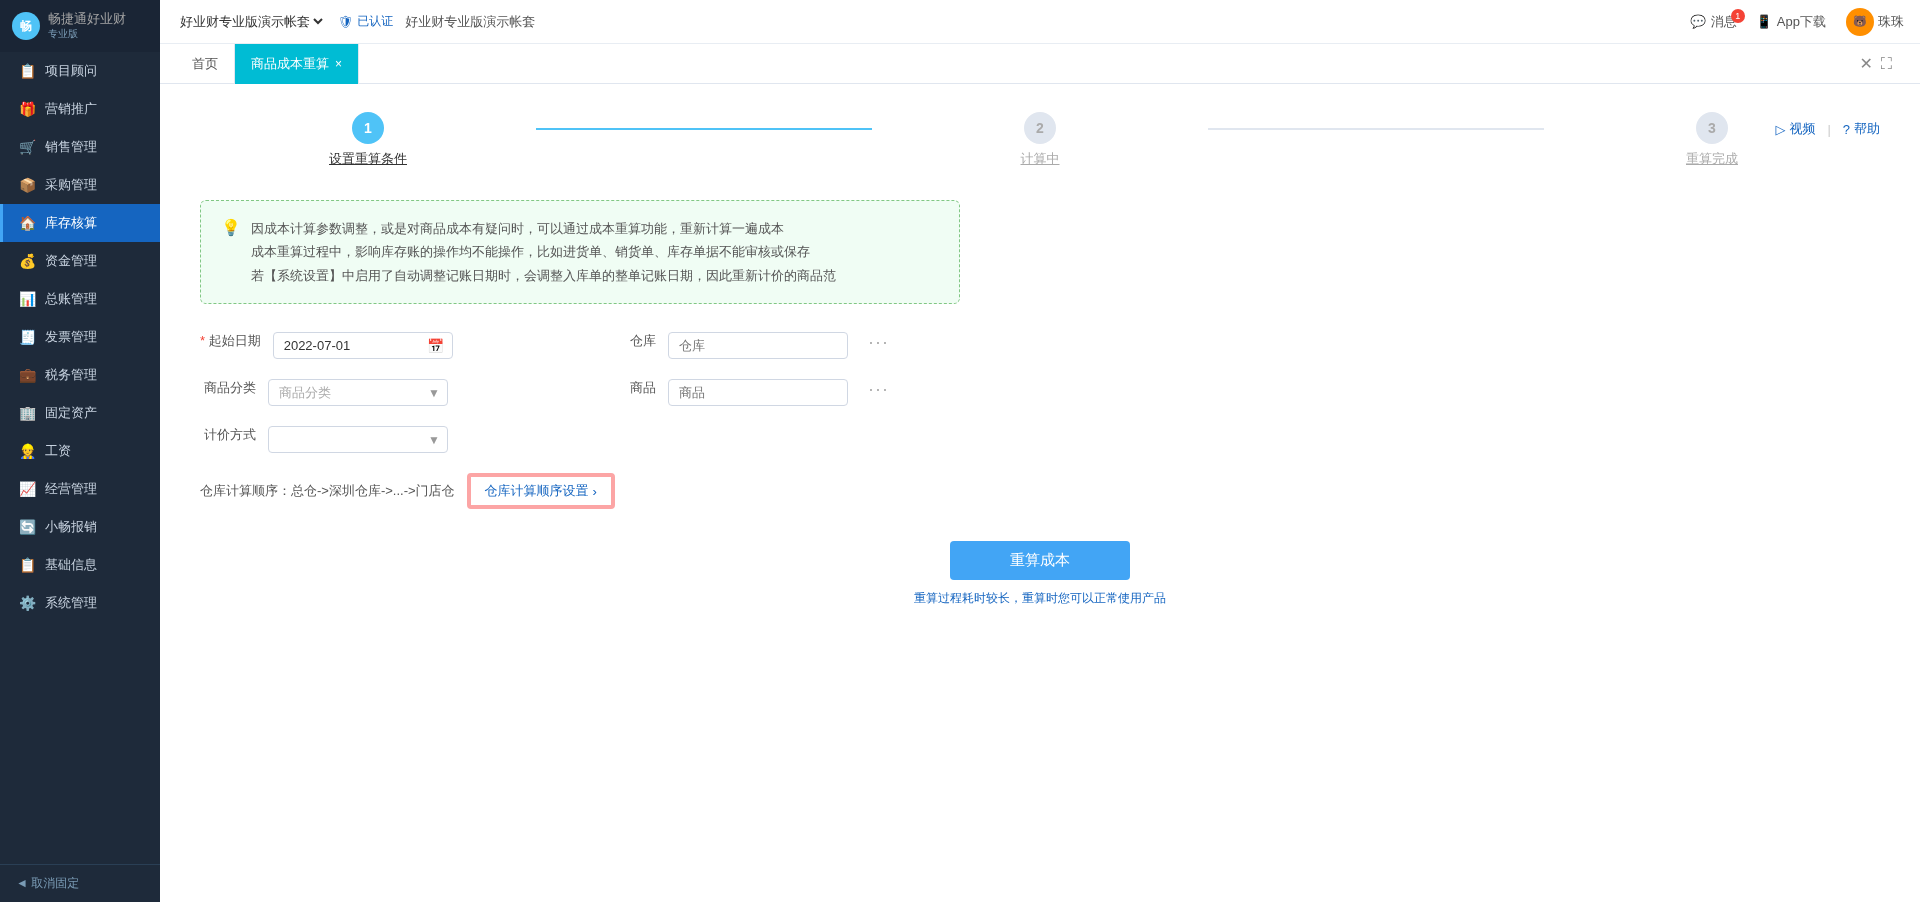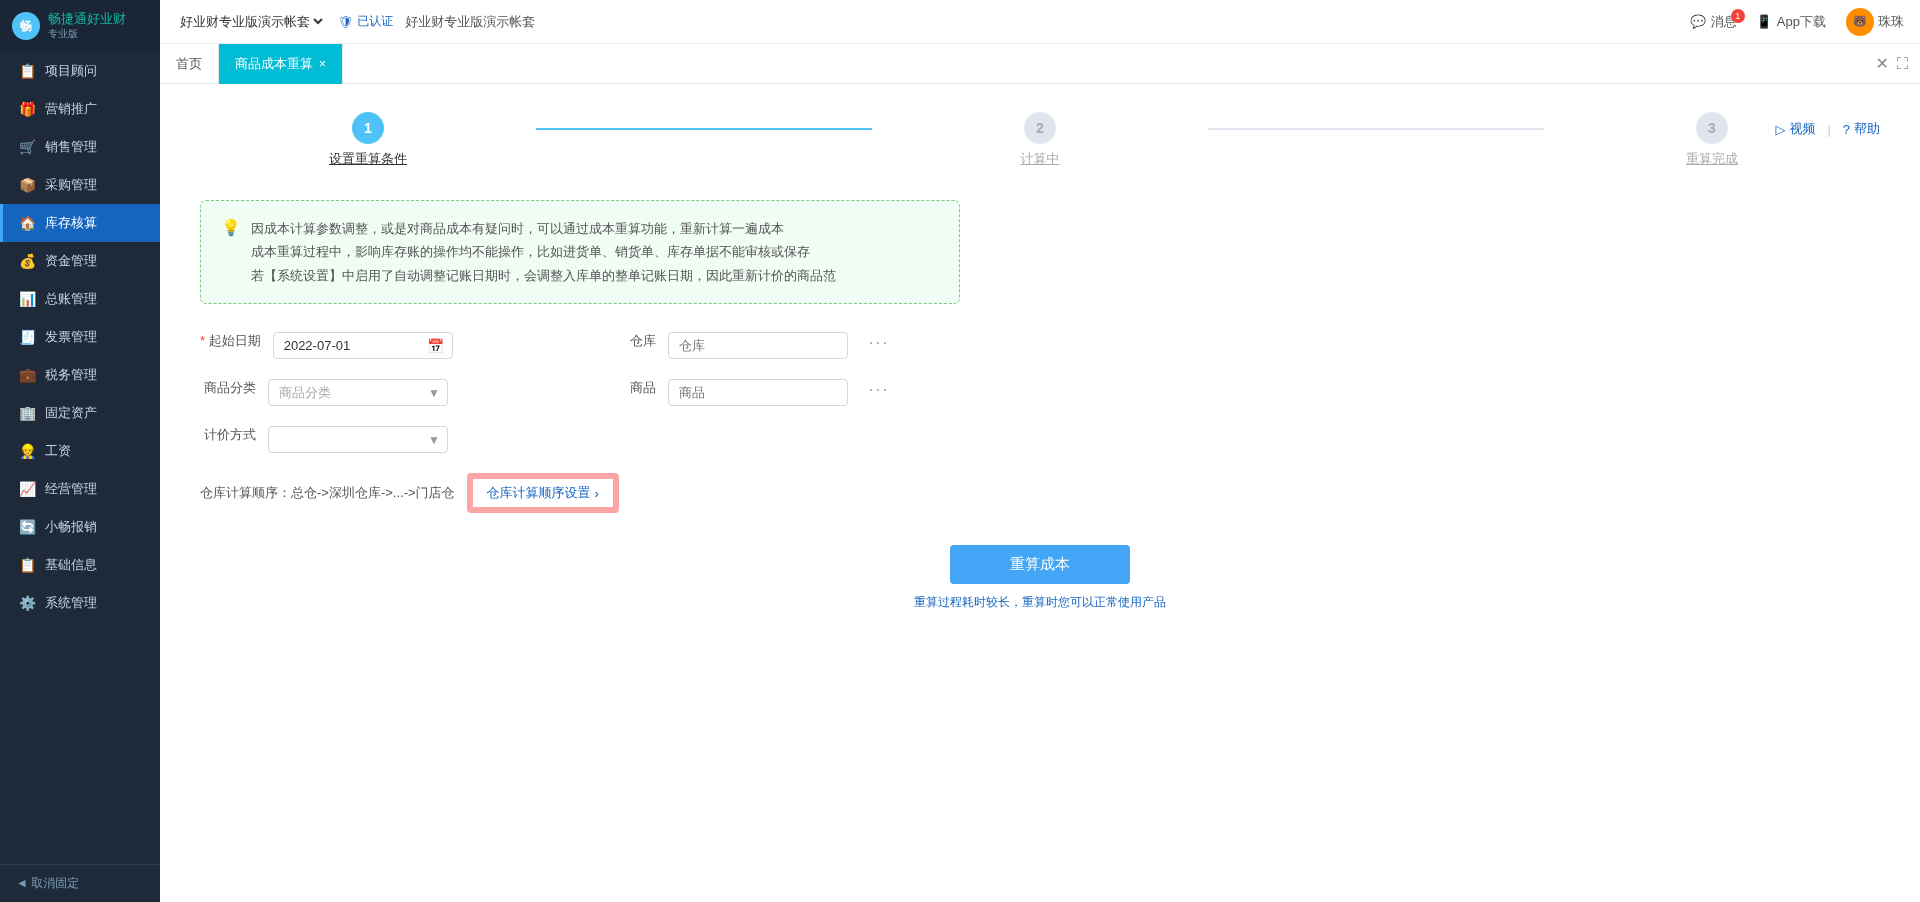--- a/index.html
+++ b/index.html
@@ -23,21 +23,21 @@
       gap: 8px;
       height: 52px;
     }
     .sidebar-logo {
       width: 28px; height: 28px;
       background: #4fc3f7;
       border-radius: 50%;
       display: flex; align-items: center; justify-content: center;
       font-size: 12px; color: white; font-weight: bold;
     }
-    .sidebar-title { font-size: 13px; color: #14b8a6; line-height: 1.2; }
+    .sidebar-title { font-size: 13px; color: #a3a3a3; line-height: 1.2; }
     .sidebar-subtitle { font-size: 10px; color: #7a9bb5; }
     .sidebar-scrollarea { flex: 1; overflow-y: auto; }
     .sidebar-scrollarea::-webkit-scrollbar { width: 3px; }
     .sidebar-scrollarea::-webkit-scrollbar-thumb { background: #3a4f6a; }
     .sidebar-item {
       display: flex; align-items: center; gap: 8px;
       padding: 10px 16px;
       cursor: pointer; color: #c8d3e0; font-size: 13px;
       border-left: 3px solid transparent;
     }
@@ -101,21 +101,21 @@
       background: #ff8f00; display: flex; align-items: center; justify-content: center;
       color: white; font-size: 11px;
     }
 
     
     .tabbar {
       background: #fff;
       height: 40px;
       display: flex;
       align-items: center;
-      padding: 0 0;
+      padding: 0 16px;
       border-bottom: 1px solid #e0e6ef;
     }
     .tab {
       padding: 0 16px;
       height: 40px;
       display: flex;
       align-items: center;
       font-size: 13px;
       color: #555;
       cursor: pointer;
@@ -295,21 +295,21 @@
     .warehouse-order-row {
       display: flex;
       align-items: center;
       gap: 12px;
       margin-bottom: 32px;
       font-size: 13px;
       color: #555;
     }
     .warehouse-order-btn {
       background: #fff;
-      border: 6px solid #fca5a5;
+      border: 4px solid #fca5a5;
       color: #1565c0;
       border-radius: 4px;
       padding: 5px 14px;
       cursor: pointer;
       font-size: 13px;
       display: flex;
       align-items: center;
       gap: 4px;
     }
 

